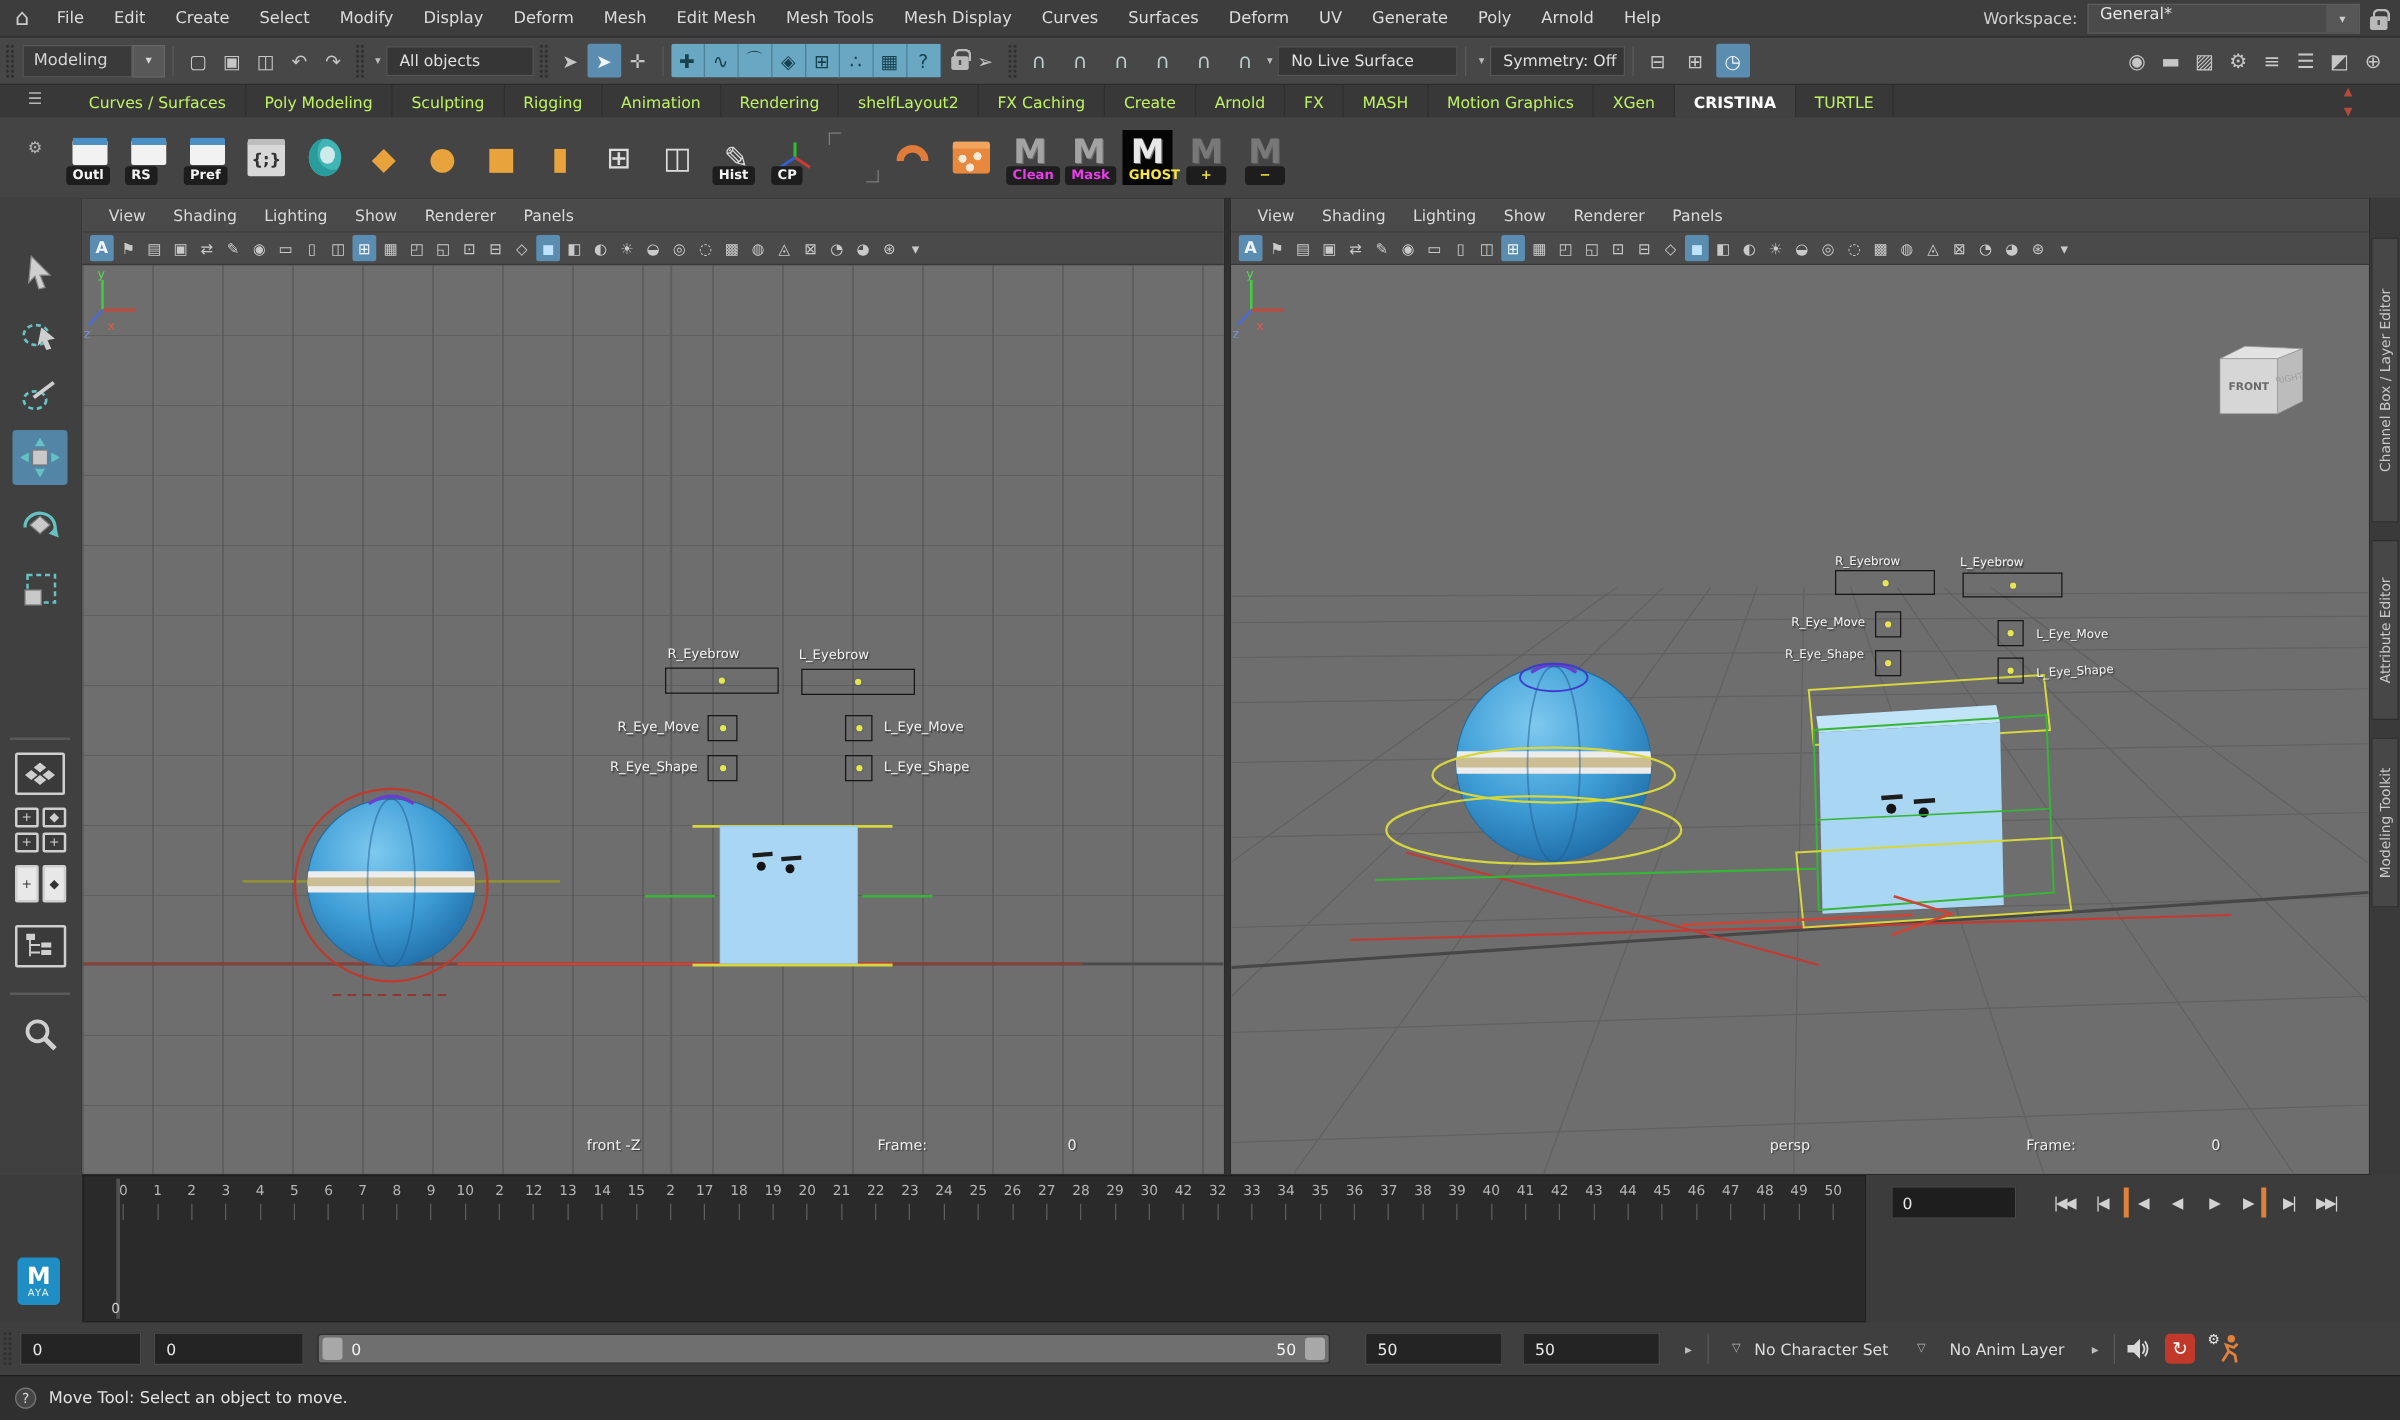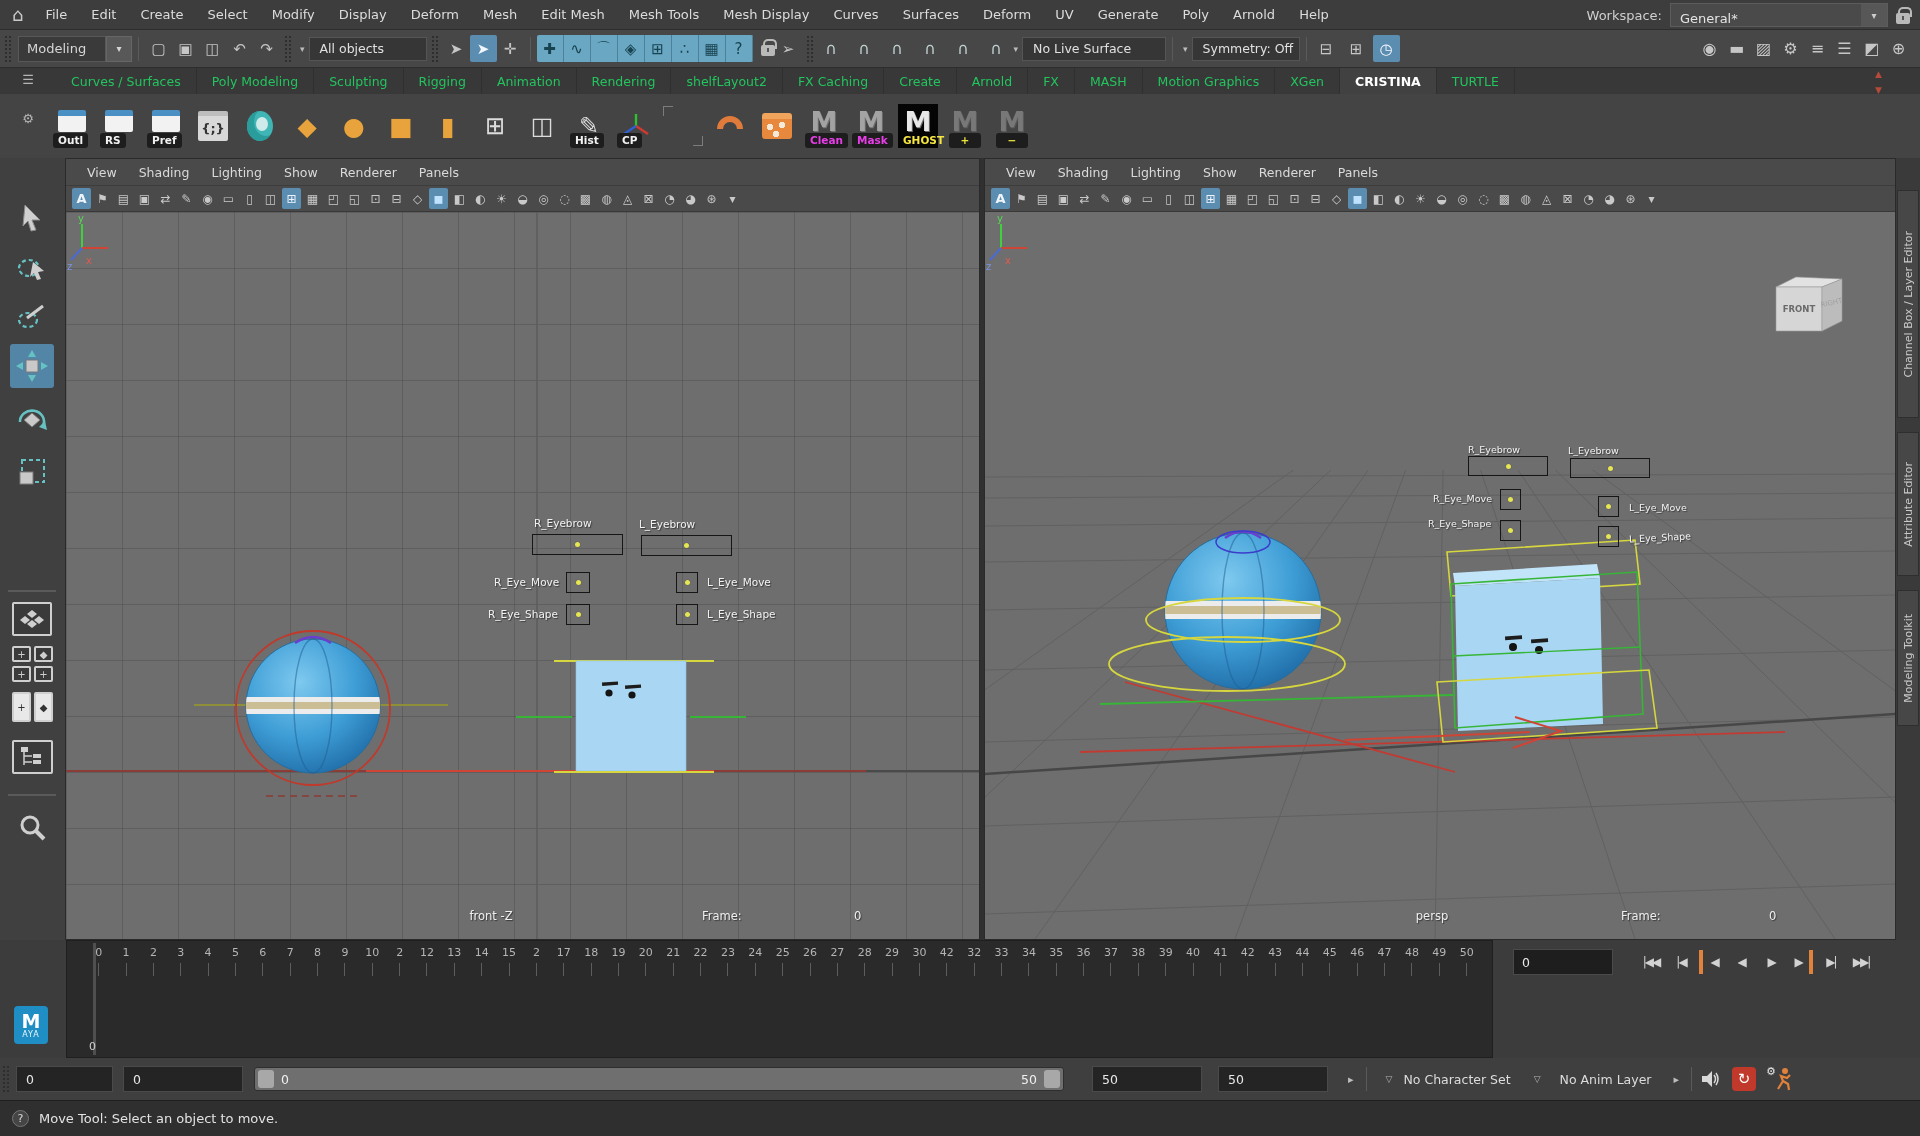--- a/index.html
+++ b/index.html
@@ -8,21 +8,21 @@
      font-family:"DejaVu Sans","Liberation Sans",sans-serif;color:#d6d6d6;user-select:none}
 
 
 .menubar{position:absolute;left:0;top:0;width:1920px;height:30px;background:#3d3d3d;
          display:flex;align-items:center;border-bottom:1px solid #2d2d2d;z-index:30}
 .home{margin:0 10px 0 12px;font-size:18px;color:#c9c9c9}
 .menus{display:flex}
 .menu{padding:0 12px;font-size:13px;color:#dcdcdc;line-height:30px;white-space:nowrap}
 .workspace{position:absolute;right:10px;top:3px;display:flex;align-items:center;gap:8px}
 .ws-label{font-size:13px;color:#cfcfcf}
-.ws-select{width:218px;height:24px;background:#4a4a4a;border:1px solid #5c5c5c;display:flex;align-items:flex-end}
+.ws-select{width:218px;height:24px;background:#4a4a4a;border:1px solid #5c5c5c;display:flex;align-items:flex-start}
 .ws-value{flex:1;padding:0 9px;font-size:13px;color:#e4e4e4}
 .ws-dd{width:26px;height:100%;background:#575757;display:flex;align-items:center;justify-content:center;font-size:10px;color:#ccc}
 .lock{position:relative;width:14px;height:11px;background:#b9b9b9;border-radius:2px;margin-top:6px}
 .lock:before{content:"";position:absolute;left:2px;top:-6px;width:10px;height:8px;border:2px solid #b9b9b9;border-bottom:none;border-radius:5px 5px 0 0}
 .lock:after{content:"";position:absolute;left:6px;top:3px;width:2px;height:4px;background:#555}
 
 
 .toolbar{position:absolute;left:0;top:30px;width:1920px;height:38px;background:#474747;
          display:flex;align-items:center;border-bottom:1px solid #2d2d2d;z-index:29}
 .grip{width:8px;height:28px;margin:0 4px;background:radial-gradient(circle,#2e2e2e 1px,transparent 1.3px);background-size:4px 4px}
@@ -37,21 +37,21 @@
 .ddsmall{font-size:9px;color:#bbb;padding:0 4px}
 .tfield{height:24px;background:#363636;border:1px solid #555;display:flex;align-items:center;padding:0 10px;font-size:12.5px;color:#e0e0e0;white-space:nowrap}
 .magnet{color:#bfcfcf;font-size:16px}
 .rightcluster{margin-left:auto;display:flex;align-items:center;margin-right:8px}
 
 
 .shelf-tabs{position:absolute;left:0;top:68px;width:1920px;height:26px;background:#383838;display:flex;align-items:center;z-index:28}
 .shelf-menu-col{position:absolute;left:14px;top:72px;width:28px;display:flex;flex-direction:column;gap:24px;align-items:center;z-index:29}
 .shelf-menu-col span{font-size:13px;color:#b5b5b5}
 .tabs{display:flex;margin-left:56px;height:100%}
-.tab{padding:0 15px;font-size:12.5px;color:#22c55e;display:flex;align-items:center;border-right:1px solid #2f2f2f;white-space:nowrap}
+.tab{padding:0 15px;font-size:12.5px;color:#bef264;display:flex;align-items:center;border-right:1px solid #2f2f2f;white-space:nowrap}
 .tab.active{color:#ffffff;font-weight:bold;background:#414141}
 .shelf-scroll{position:absolute;right:38px;top:70px;display:flex;flex-direction:column;gap:8px;z-index:29}
 .shelf-scroll span{font-size:9px;color:#b34a3a;line-height:8px}
 .shelf{position:absolute;left:0;top:94px;width:1920px;height:64px;background:#444;display:flex;align-items:center;padding-left:52px;gap:7px;z-index:28}
 .sicon{position:relative;width:40px;height:44px;display:flex;align-items:center;justify-content:center;flex:none}
 .badge{position:absolute;left:1px;bottom:0;background:#1d1d1d;border-radius:3px;padding:0 5px;font-size:10.5px;font-weight:bold;color:#f2f2f2;line-height:15px}
 .badge.mag{color:#e83de8}
 .badge.yel{color:#e8e23a;left:4px;right:4px;text-align:center}
 .win{width:28px;height:22px;background:#f2f2f2;border-radius:2px;border-top:6px solid #4a90c4;margin-bottom:10px}
 .script-ic{width:30px;height:30px;background:#d8d8d8;border-radius:2px;color:#333;font-weight:bold;font-size:13px;display:flex;align-items:center;justify-content:center;border-top:5px solid #bdbdbd}

